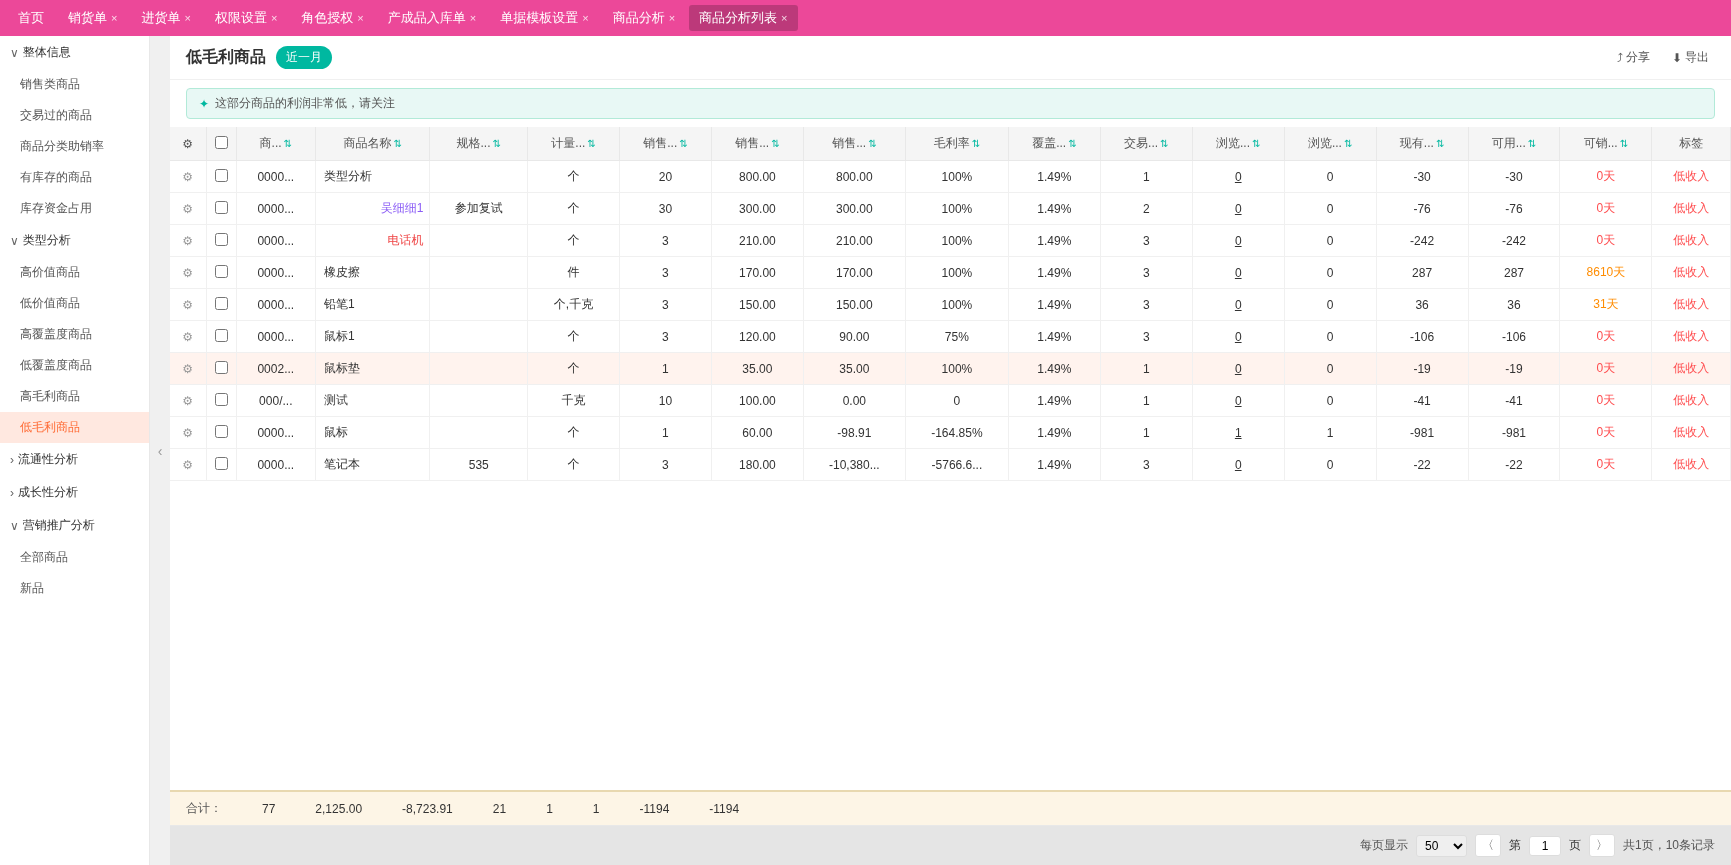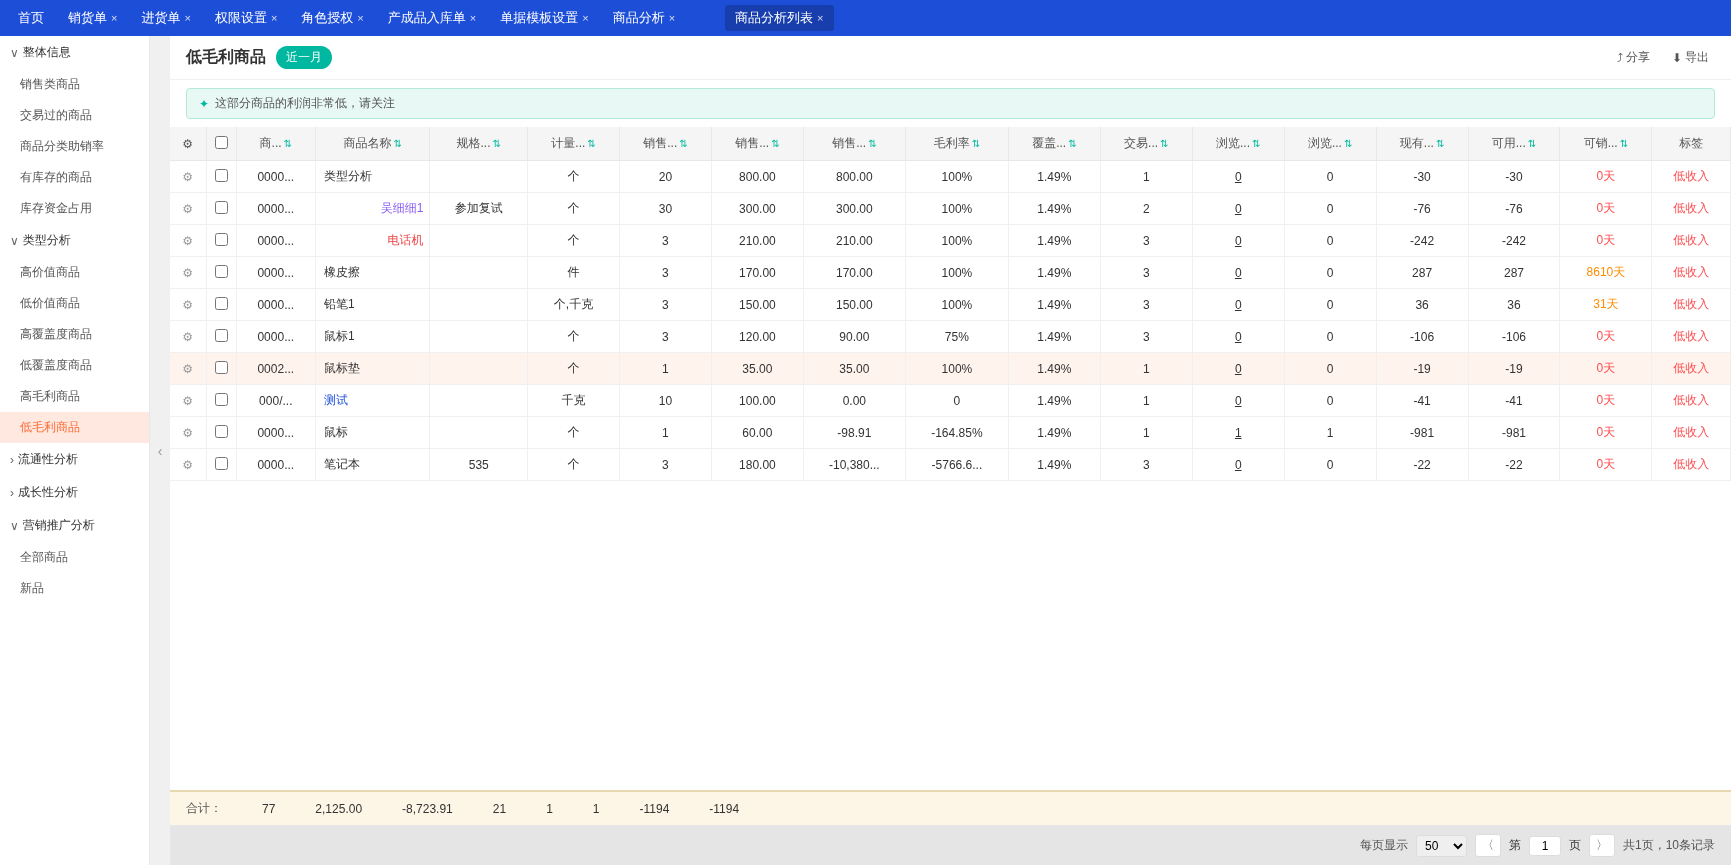--- a/index.html
+++ b/index.html
@@ -1,20 +1,20 @@
 <!DOCTYPE html>
 <html><head>
   <meta charset="utf-8">
   <style>
     * { margin: 0; padding: 0; box-sizing: border-box; }
     body { font-family: 'Microsoft YaHei', Arial, sans-serif; font-size: 12px; background: #f5f5f5; color: #333; overflow: hidden; }
     
     
     .top-nav {
-      background: #1d4ed8;
+      background: #ec4899;
       display: flex;
       align-items: center;
       height: 36px;
       padding: 0 8px;
       gap: 4px;
     }
     .nav-item {
       color: #fff;
       padding: 4px 10px;
       cursor: pointer;
@@ -258,21 +258,21 @@
   </div>
   <div class="nav-item">
     <span>产成品入库单</span><span class="close-x">×</span>
   </div>
   <div class="nav-item">
     <span>单据模板设置</span><span class="close-x">×</span>
   </div>
   <div class="nav-item">
     <span>商品分析</span><span class="close-x">×</span>
   </div>
-  <div class="nav-item active" style="background:rgba(0,0,0,0.2);margin-left:36px;">
+  <div class="nav-item active" style="background:rgba(0,0,0,0.2);">
     <span>商品分析列表</span><span class="close-x">×</span>
   </div>
 </div>
 
 <div class="main-layout">
 
   <div class="sidebar">
 
     <div class="sidebar-group-title">
       <span class="arrow">∨</span>
@@ -499,21 +499,21 @@
     <td>0</td>
     <td>-19</td>
     <td>-19</td>
     <td style="color:#ff4d4f;">0天</td>
     <td style="color:#ff4d4f;">低收入</td>
   </tr>
             <tr>
     <td class="settings-icon-cell">⚙</td>
     <td><input type="checkbox" style=""></td>
     <td>000/...</td>
-    <td style="text-align:left;padding-left:8px;cursor:pointer;color:#1d4ed8;">测试</td>
+    <td style="text-align:left;padding-left:8px;cursor:pointer;color:#404040;">测试</td>
     <td></td>
     <td>千克</td>
     <td>10</td>
     <td>100.00</td>
     <td>0.00</td>
     <td>0</td>
     <td>1.49%</td>
     <td>1</td>
     <td style="text-decoration:underline;cursor:pointer;">0</td>
     <td>0</td>

